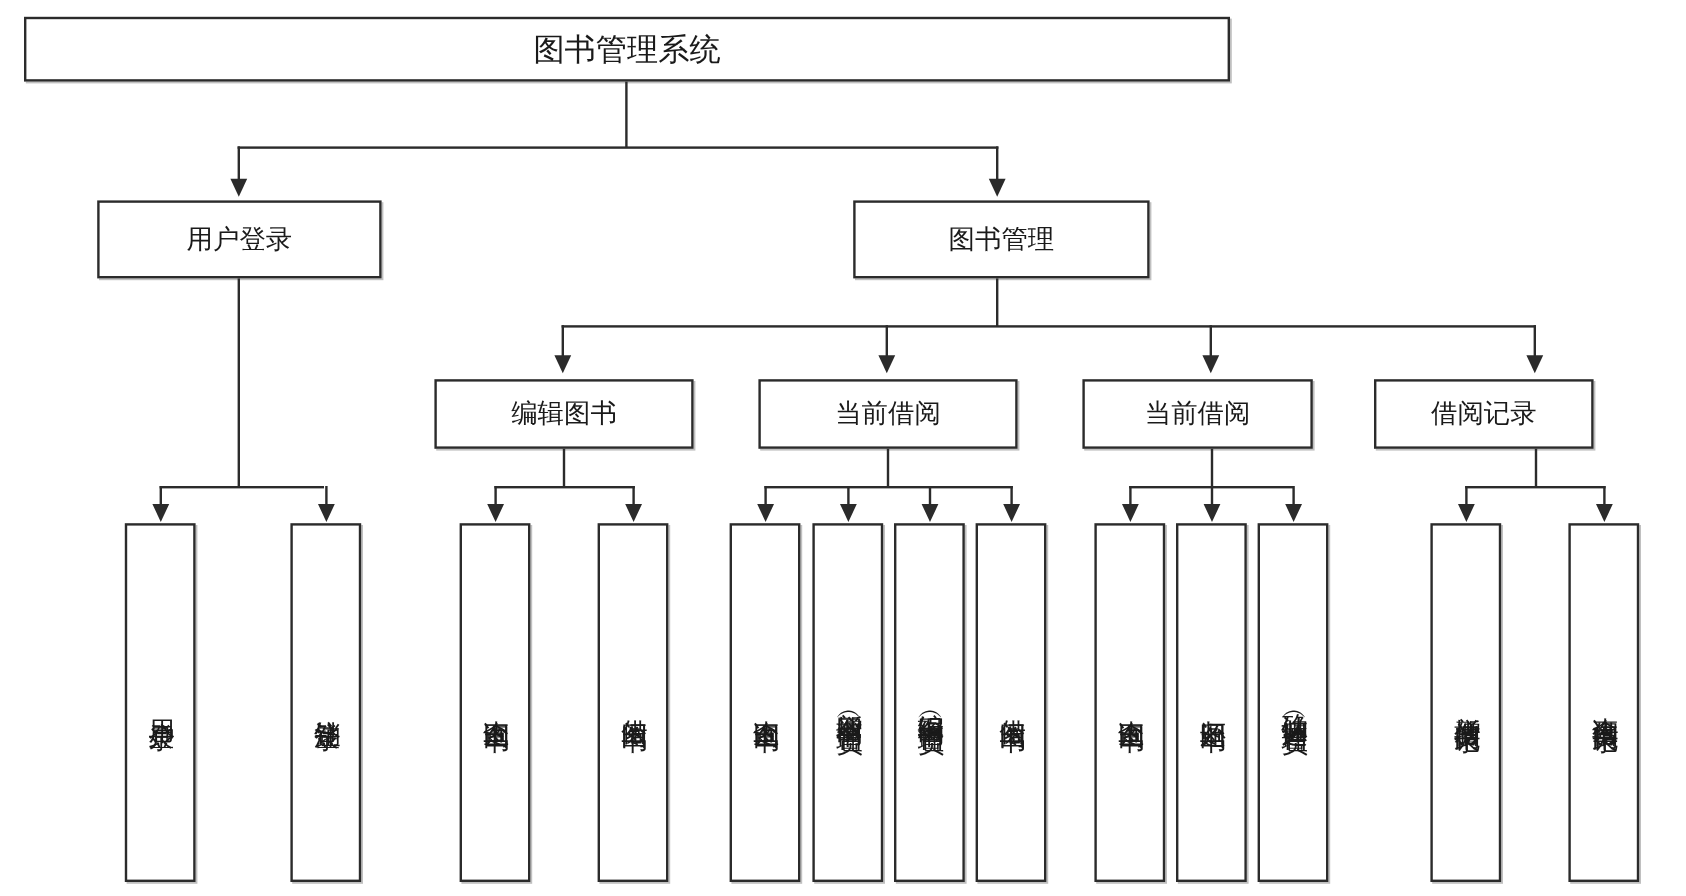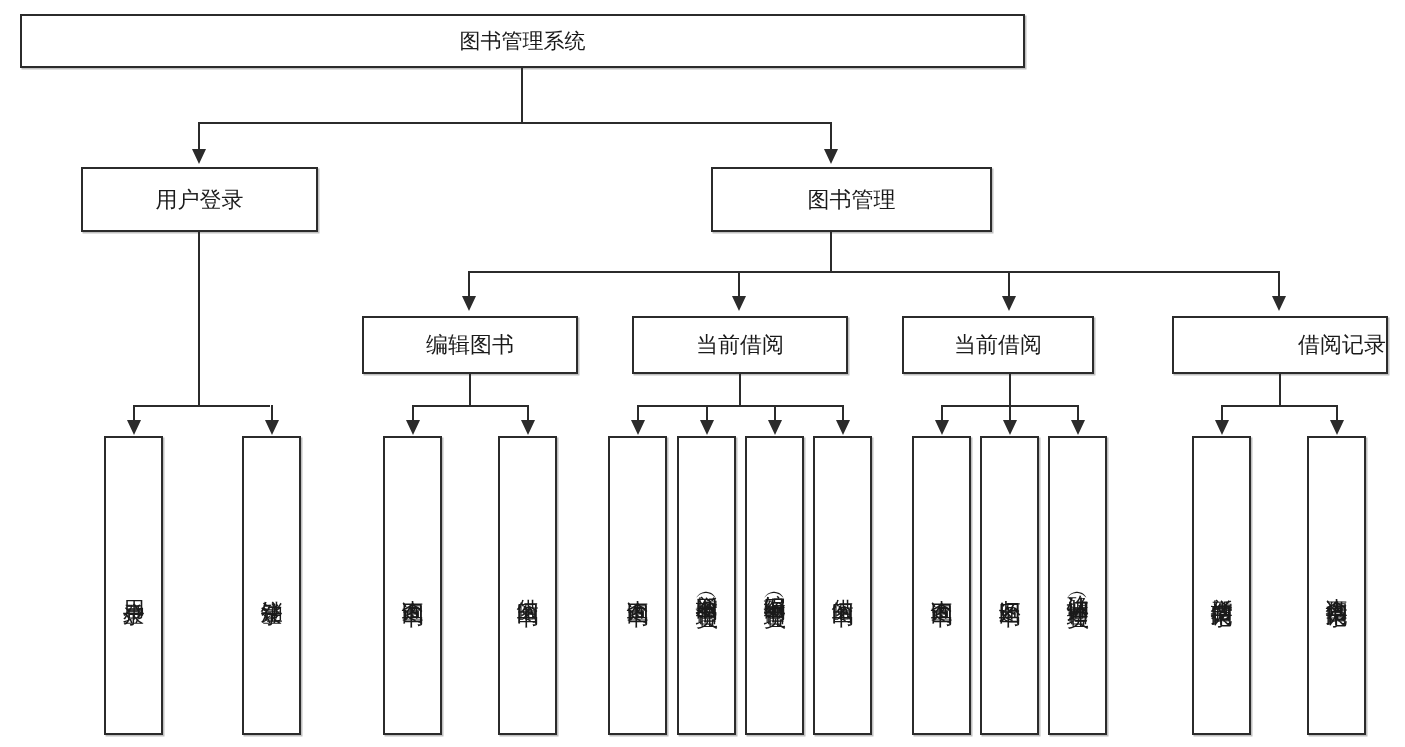--- a/index.html
+++ b/index.html
@@ -19,21 +19,21 @@
     position:absolute;
     box-sizing:border-box;
     background:#ffffff;
     border:2.2px solid #2b2b2b;
     display:flex;
     align-items:center;
     justify-content:center;
     color:#1a1a1a;
     box-shadow:1.5px 1.5px 0 rgba(140,140,140,.55);
   }
-  .node.root{ font-size:21px;font-family:Liberation Serif, serif; }
+  .node.root{ font-size:26px;font-family:Liberation Serif, serif; }
   .node.lvl2{ font-size:22px; }
   .node.lvl3{ font-size:22px; }
 
   
   .leaf{
     position:absolute;
     box-sizing:border-box;
     background:#ffffff;
     border:2.2px solid #2b2b2b;
     box-shadow:1.5px 1.5px 0 rgba(140,140,140,.55);
@@ -96,21 +96,21 @@
   <div class="vline" style="left:198px;top:122px;height:28px;"></div>
   <div class="arrow" style="left:192px;top:149px;"></div>
 
   <div class="vline" style="left:830px;top:122px;height:28px;"></div>
   <div class="arrow" style="left:824px;top:149px;"></div>
 
   <div class="node lvl2" style="left:81px;top:167px;width:237px;height:65px;">
     <span>用户登录</span>
   </div>
 
-  <div class="node lvl2" style="left:711px;top:167px;width:281px;height:65px;">
+  <div class="node lvl2" style="left:711px;top:167px;width:247px;height:65px;">
     <span>图书管理</span>
   </div>
 
   <div class="vline" style="left:198px;top:232px;height:174px;"></div>
   <div class="hline" style="left:133px;top:405px;width:137px;"></div>
   <div class="vline" style="left:133px;top:405px;height:16px;"></div>
   <div class="arrow" style="left:127px;top:420px;"></div>
   <div class="vline" style="left:271px;top:405px;height:16px;"></div>
   <div class="arrow" style="left:265px;top:420px;"></div>
 
@@ -131,21 +131,21 @@
 
   <div class="node lvl3" style="left:362px;top:316px;width:216px;height:58px;">
     <span>编辑图书</span>
   </div>
   <div class="node lvl3" style="left:632px;top:316px;width:216px;height:58px;">
     <span>当前借阅</span>
   </div>
   <div class="node lvl3" style="left:902px;top:316px;width:192px;height:58px;">
     <span>当前借阅</span>
   </div>
-  <div class="node lvl3" style="left:1172px;top:316px;width:216px;height:58px;justify-content:flex-end;">
+  <div class="node lvl3" style="left:1145px;top:316px;width:183px;height:58px;">
     <span>借阅记录</span>
   </div>
 
   <div class="vline" style="left:469px;top:374px;height:32px;"></div>
   <div class="hline" style="left:412px;top:405px;width:117px;"></div>
   <div class="vline" style="left:412px;top:405px;height:16px;"></div>
   <div class="arrow" style="left:406px;top:420px;"></div>
   <div class="vline" style="left:527px;top:405px;height:16px;"></div>
   <div class="arrow" style="left:521px;top:420px;"></div>
 

